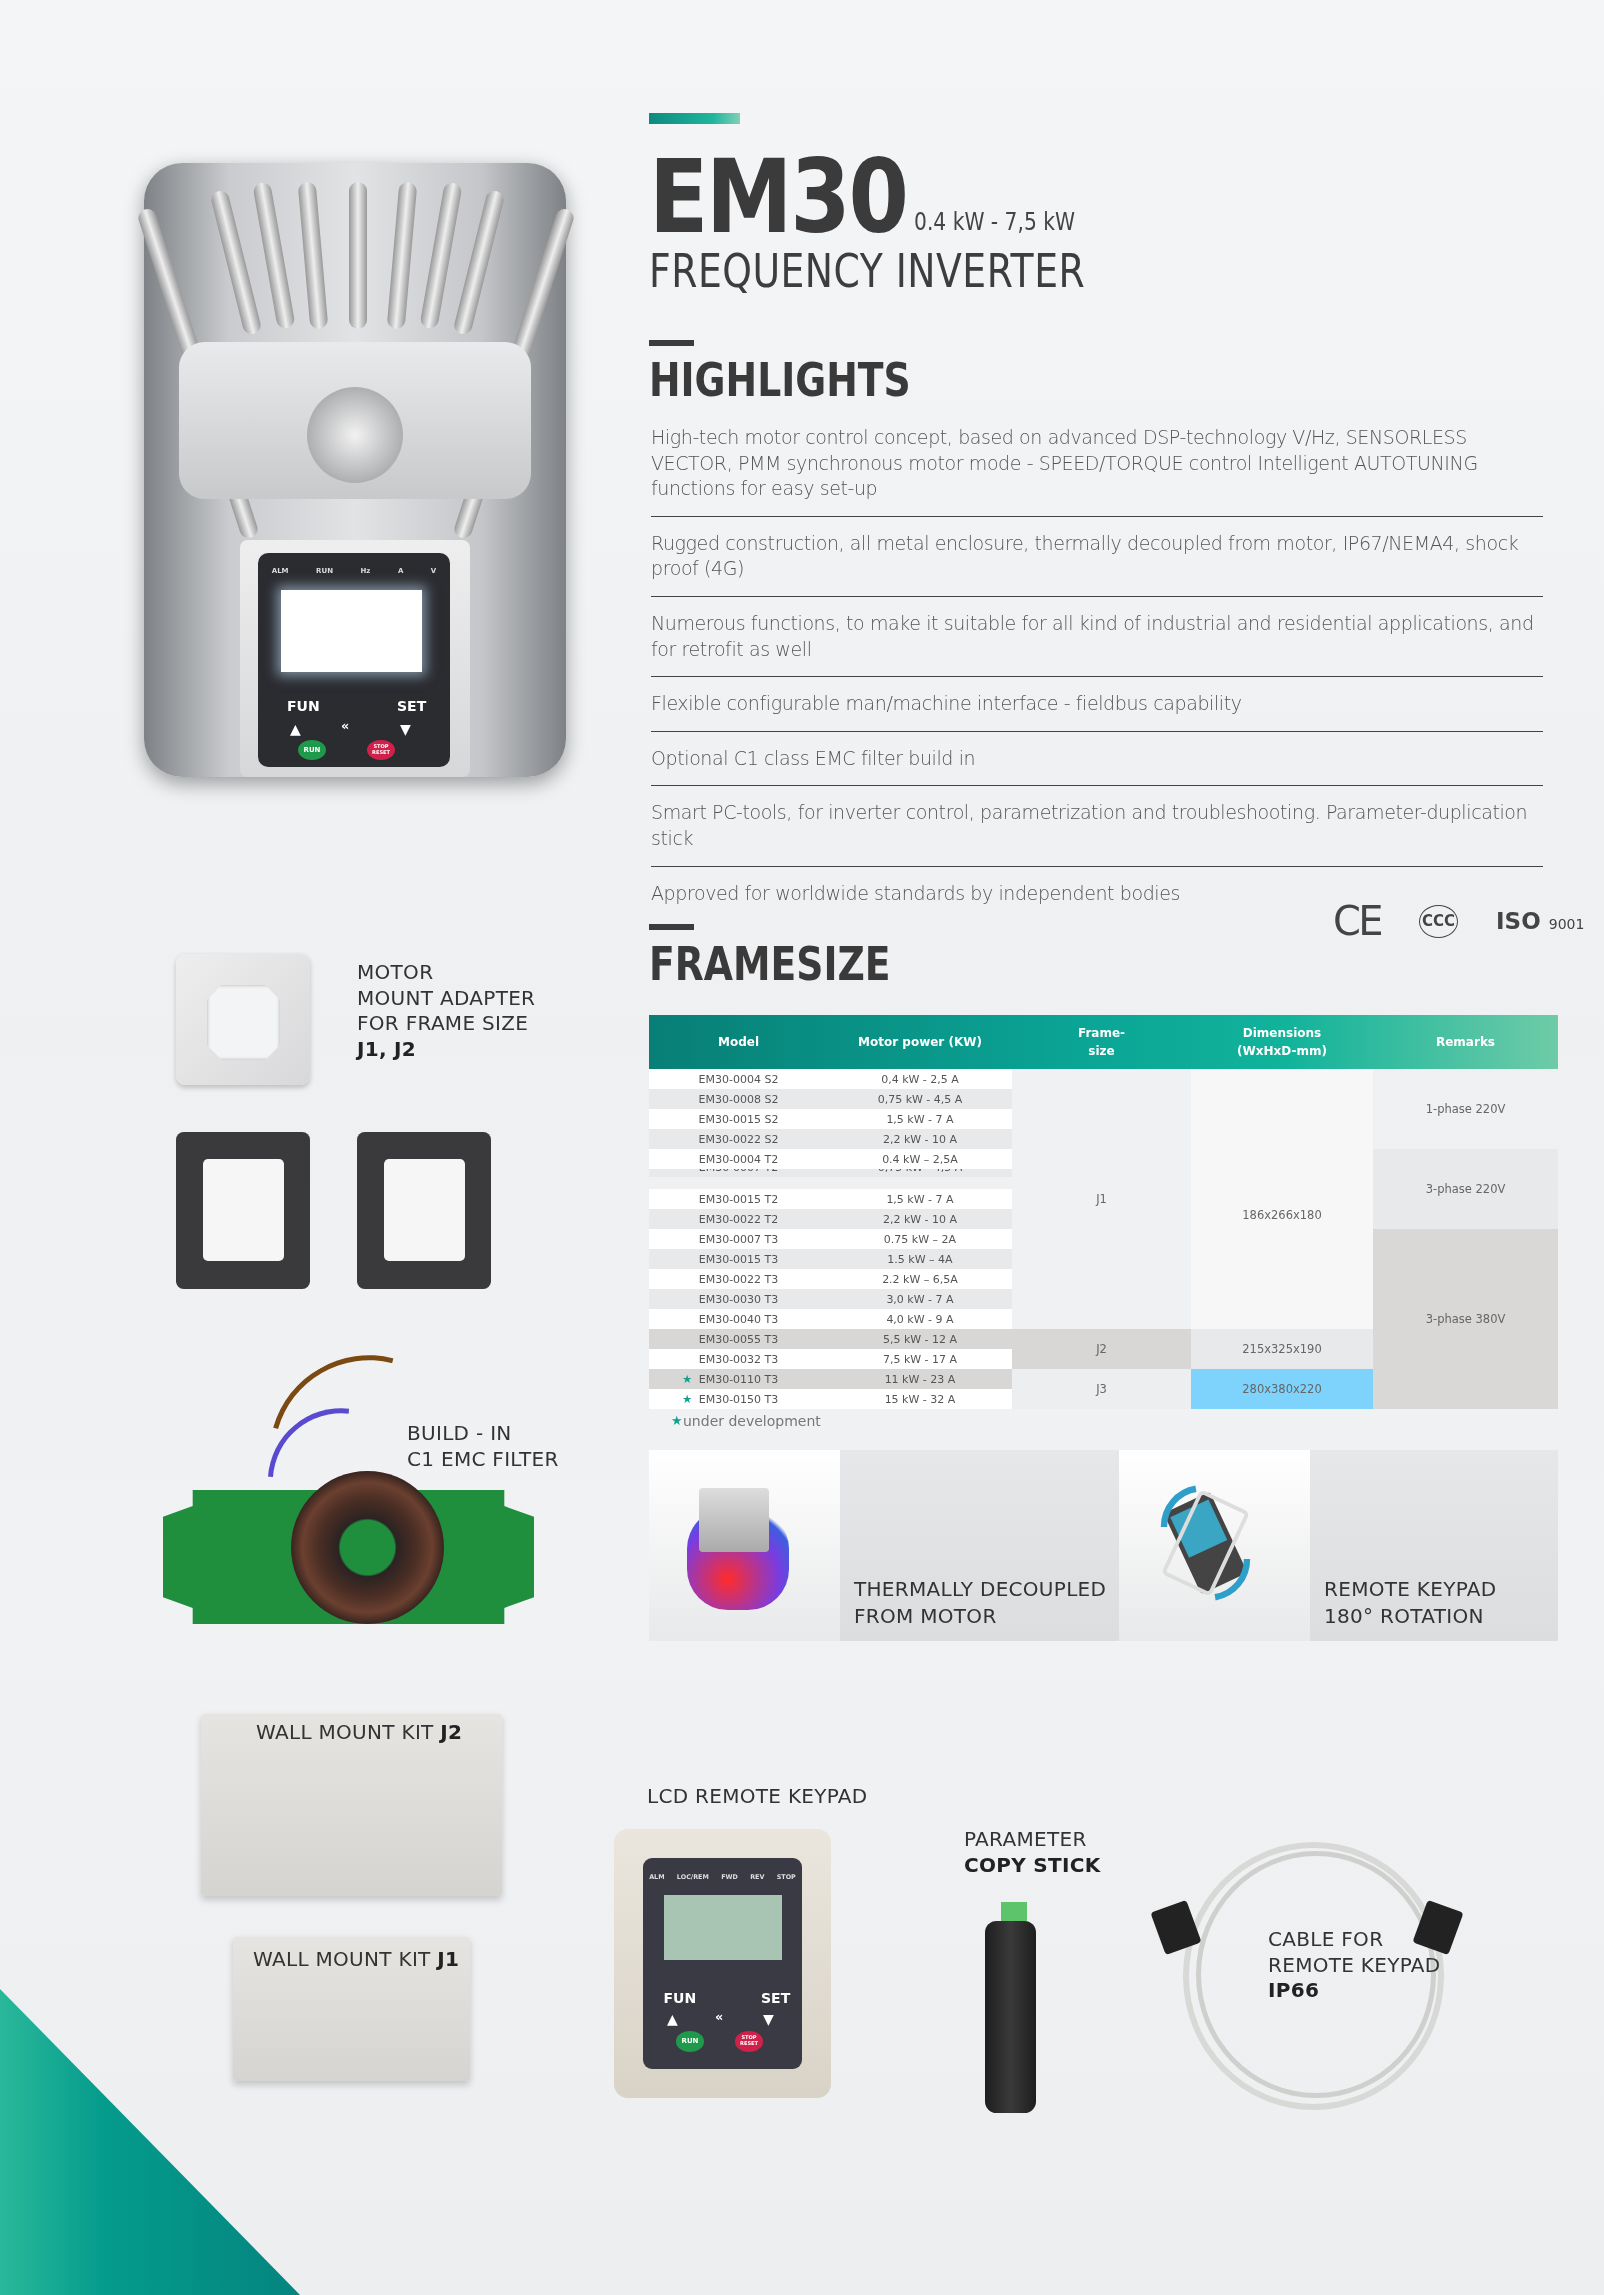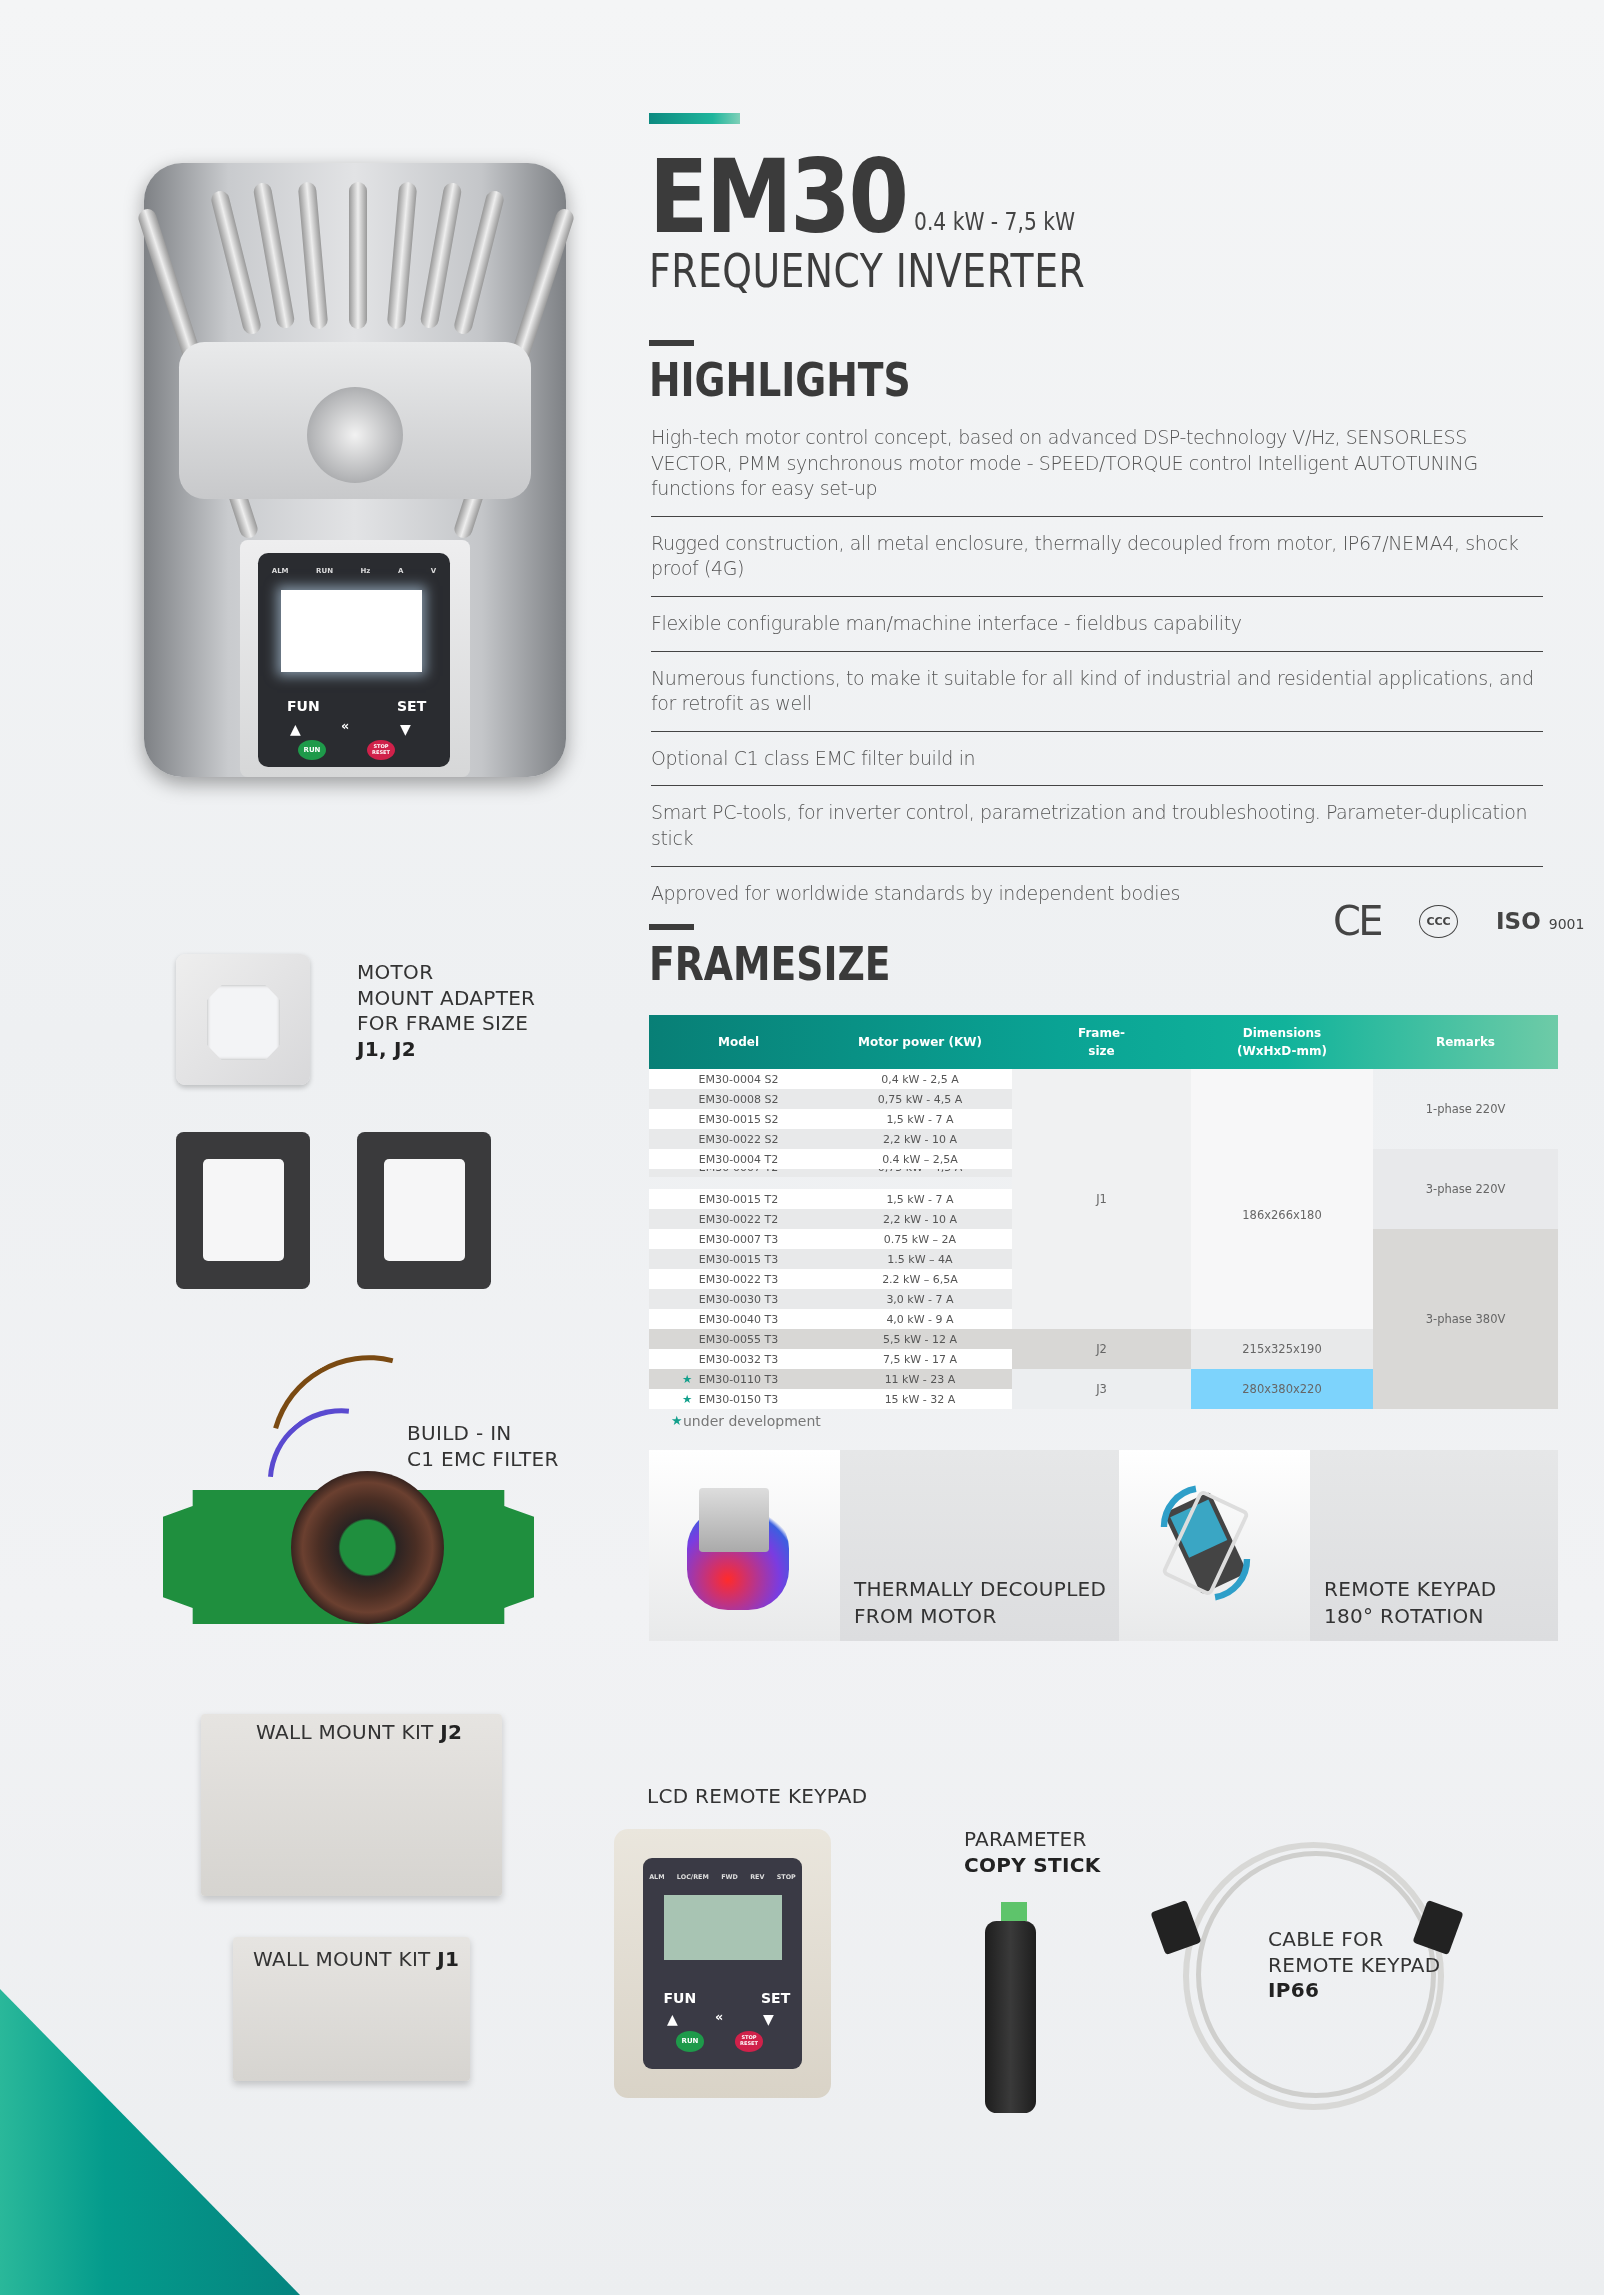--- a/index.html
+++ b/index.html
@@ -13,21 +13,21 @@
   .title-big { left:649px; top:147px; font-family:"DejaVu Sans",sans-serif; font-weight:bold; font-size:101px; letter-spacing:-2.6px; color:#3b3b3b; line-height:1; transform:scaleX(0.86); transform-origin:left; }
   .title-range { left:914px; top:206px; font-size:25.6px; color:#444; font-family:"DejaVu Sans Condensed","DejaVu Sans",sans-serif; transform:scaleX(0.88); transform-origin:left; }
   .title-sub { left:649px; top:244px; font-size:46px; color:#3d3d3d; font-weight:normal; transform:scaleX(0.82); transform-origin:left; letter-spacing:0.6px; }
   .sec-dash { width:45px; height:5.8px; background:#3c3c3c; }
   .sec-title { font-weight:bold; font-size:46px; color:#3a3a3a; transform:scaleX(0.82); transform-origin:left; letter-spacing:0; }
   .hl-list { left:651px; top:425px; width:892px; }
   .hl-item { font-size:19px; line-height:25.6px; color:#555; padding:0 0 14px 0; margin-bottom:14px; border-bottom:1.9px solid #444; font-weight:300; letter-spacing:-0.4px; }
   .hl-item:last-child { border-bottom:none; }
   .certs { left:1333px; top:898px; display:flex; gap:38px; align-items:center; }
   .cert-ce { font-size:40px; color:#444; font-weight:normal; letter-spacing:-2.6px; }
-  .cert-ccc { width:37px; height:31px; border:1.9px solid #444; border-radius:50%; display:flex; align-items:center; justify-content:center; font-size:11px; font-weight:bold; color:#444; }
+  .cert-ccc { width:37px; height:31px; border:1.9px solid #444; border-radius:50%; display:flex; align-items:center; justify-content:center; font-size:15px; font-weight:bold; color:#444; }
   .cert-iso { font-size:23px; font-weight:bold; color:#444; }
   .cert-iso small { font-size:14px; font-weight:normal; }
   
   .tbl { left:649px; top:1015px; width:909px; }
   .thead { height:54px; background:linear-gradient(90deg,#087f76 0%,#0aa394 45%,#11b39b 70%,#6ecba7 100%); display:grid; grid-template-columns:179px 184px 179px 182px 185px; color:#fff; font-size:12px; font-weight:bold; text-align:center; align-items:center; }
   .thead div { line-height:18px; }
   .tbody { position:relative; height:400px; }
   .trow { position:absolute; left:0; width:363px; height:20px; display:grid; grid-template-columns:179px 184px; font-size:11px; color:#555; align-items:center; text-align:center; }
   .trow.alt { background:#e8e9ea; }
   .trow.white { background:#ffffff; }
@@ -84,22 +84,22 @@
 <div class="abs teal-bar"></div>
 <div class="abs title-big">EM30</div>
 <div class="abs title-range">0.4 kW - 7,5 kW</div>
 <div class="abs title-sub">FREQUENCY INVERTER</div>
 
 <div class="abs sec-dash" style="left:649px;top:340px;"></div>
 <div class="abs sec-title" style="left:649px;top:353px;">HIGHLIGHTS</div>
 <div class="abs hl-list">
   <div class="hl-item">High-tech motor control concept, based on advanced DSP-technology V/Hz, SENSORLESS VECTOR, PMM synchronous motor mode - SPEED/TORQUE control Intelligent AUTOTUNING functions for easy set-up</div>
   <div class="hl-item">Rugged construction, all metal enclosure, thermally decoupled from motor, IP67/NEMA4, shock proof (4G)</div>
+  <div class="hl-item">Numerous functions, to make it suitable for all kind of industrial and residential applications, and for retrofit as well</div>
   <div class="hl-item">Flexible configurable man/machine interface - fieldbus capability</div>
-  <div class="hl-item">Numerous functions, to make it suitable for all kind of industrial and residential applications, and for retrofit as well</div>
   <div class="hl-item">Optional C1 class EMC filter build in</div>
   <div class="hl-item">Smart PC-tools, for inverter control, parametrization and troubleshooting. Parameter-duplication stick</div>
   <div class="hl-item">Approved for worldwide standards by independent bodies</div>
 </div>
 
 <div class="abs certs">
   <span class="cert-ce">CE</span>
   <span class="cert-ccc">CCC</span>
   <span class="cert-iso"><span>ISO</span> <small>9001</small></span>
 </div>

